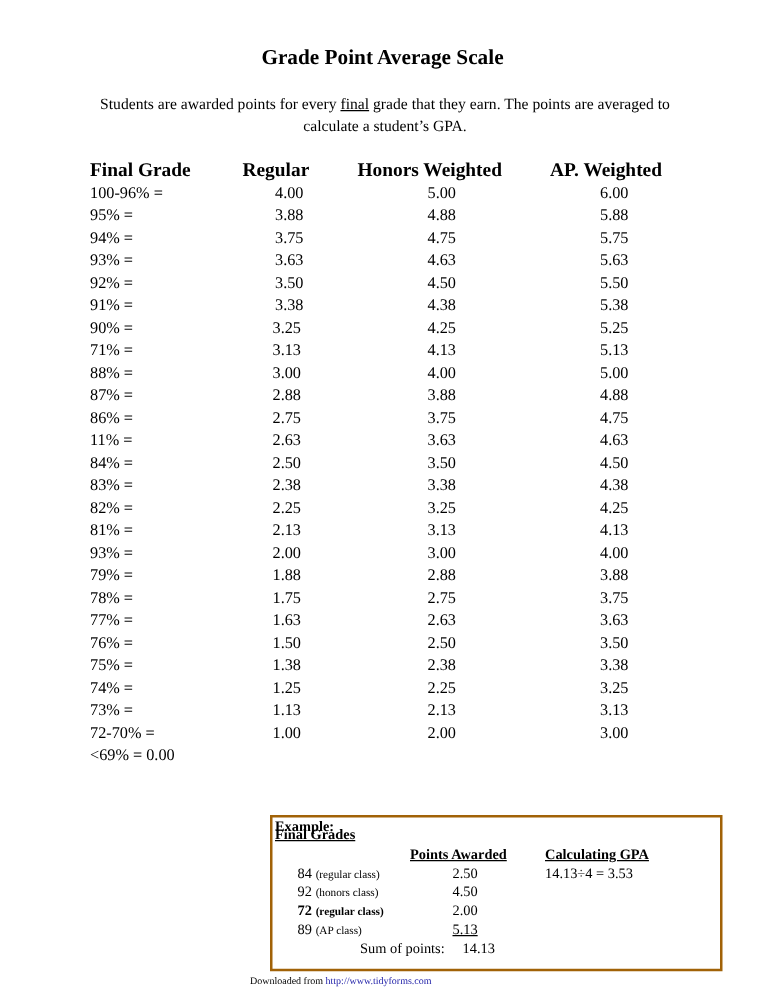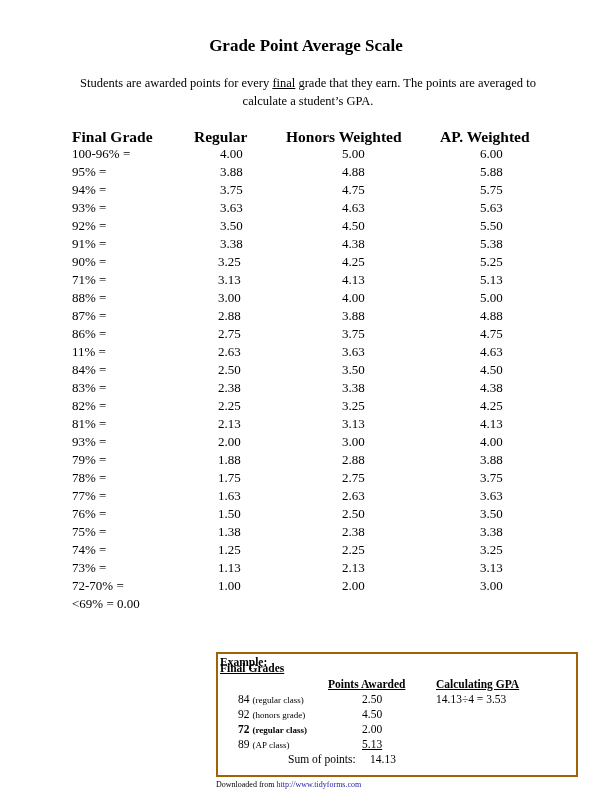--- a/index.html
+++ b/index.html
@@ -17,21 +17,21 @@
   .c1 { left: 218px; }
   .c2 { left: 342px; }
   .c3 { left: 480px; }
   .c1i { left: 220px; }
   .example-box { position: absolute; left: 216px; top: 652px; width: 362px; height: 125px;
                  border: 2px solid #a16207; box-sizing: border-box; font-size: 11.5px; }
   .example-box .lbl { position: absolute; font-weight: bold; }
   .example-box .u { text-decoration: underline; }
   .example-box .t { position: absolute; }
   .small { font-size: 9px; }
-  .footer { position: absolute; left: 216px; top: 780px; font-size: 8px; }
+  .footer { position: absolute; left: 200px; top: 780px; font-size: 8px; }
   .footer a { color: #1a1aa6; text-decoration: none; }
 </style>
 </head>
 <body>
 
 <div class="title">Grade Point Average Scale</div>
 
 <div class="intro"><span>Students are awarded points for every </span><u>final</u><span> grade that they earn. The points are averaged to calculate a student’s GPA.</span></div>
 
 <div>
@@ -200,21 +200,21 @@
 </div>
 
 <div class="example-box">
   <div class="lbl" style="left:2px;top:2px">Example:</div>
   <div class="lbl u" style="left:2px;top:8px">Final Grades</div>
   <div class="lbl u" style="left:110px;top:24px">Points Awarded</div>
   <div class="lbl u" style="left:218px;top:24px">Calculating GPA</div>
   <div id="ex-items">
       <div class="t" style="left: 20px; top: 39px;"><span>84</span><span class="small" style="margin-left: 3px;">(regular class)</span></div>
       <div class="t" style="left: 144px; top: 39px;">2.50</div>
-      <div class="t" style="left: 20px; top: 54px;"><span>92</span><span class="small" style="margin-left: 3px;">(honors grade)</span></div>
+      <div class="t" style="left: 20px; top: 54px;"><span>92</span><span class="small" style="margin-left: 3px;">(honors class)</span></div>
       <div class="t" style="left: 144px; top: 54px;">4.50</div>
       <div class="t" style="left: 20px; top: 69px; font-weight: bold;"><span>72</span><span class="small" style="margin-left: 3px;">(regular class)</span></div>
       <div class="t" style="left: 144px; top: 69px;">2.00</div>
       <div class="t" style="left: 20px; top: 84px;"><span>89</span><span class="small" style="margin-left: 3px;">(AP class)</span></div>
       <div class="t" style="left: 144px; top: 84px; text-decoration: underline;">5.13</div>
     </div>
   <div class="t" style="left:70px;top:99px">Sum of points:</div>
   <div class="t" style="left:152px;top:99px">14.13</div>
   <div class="t" style="left:218px;top:39px">14.13÷4 = 3.53</div>
 </div>

